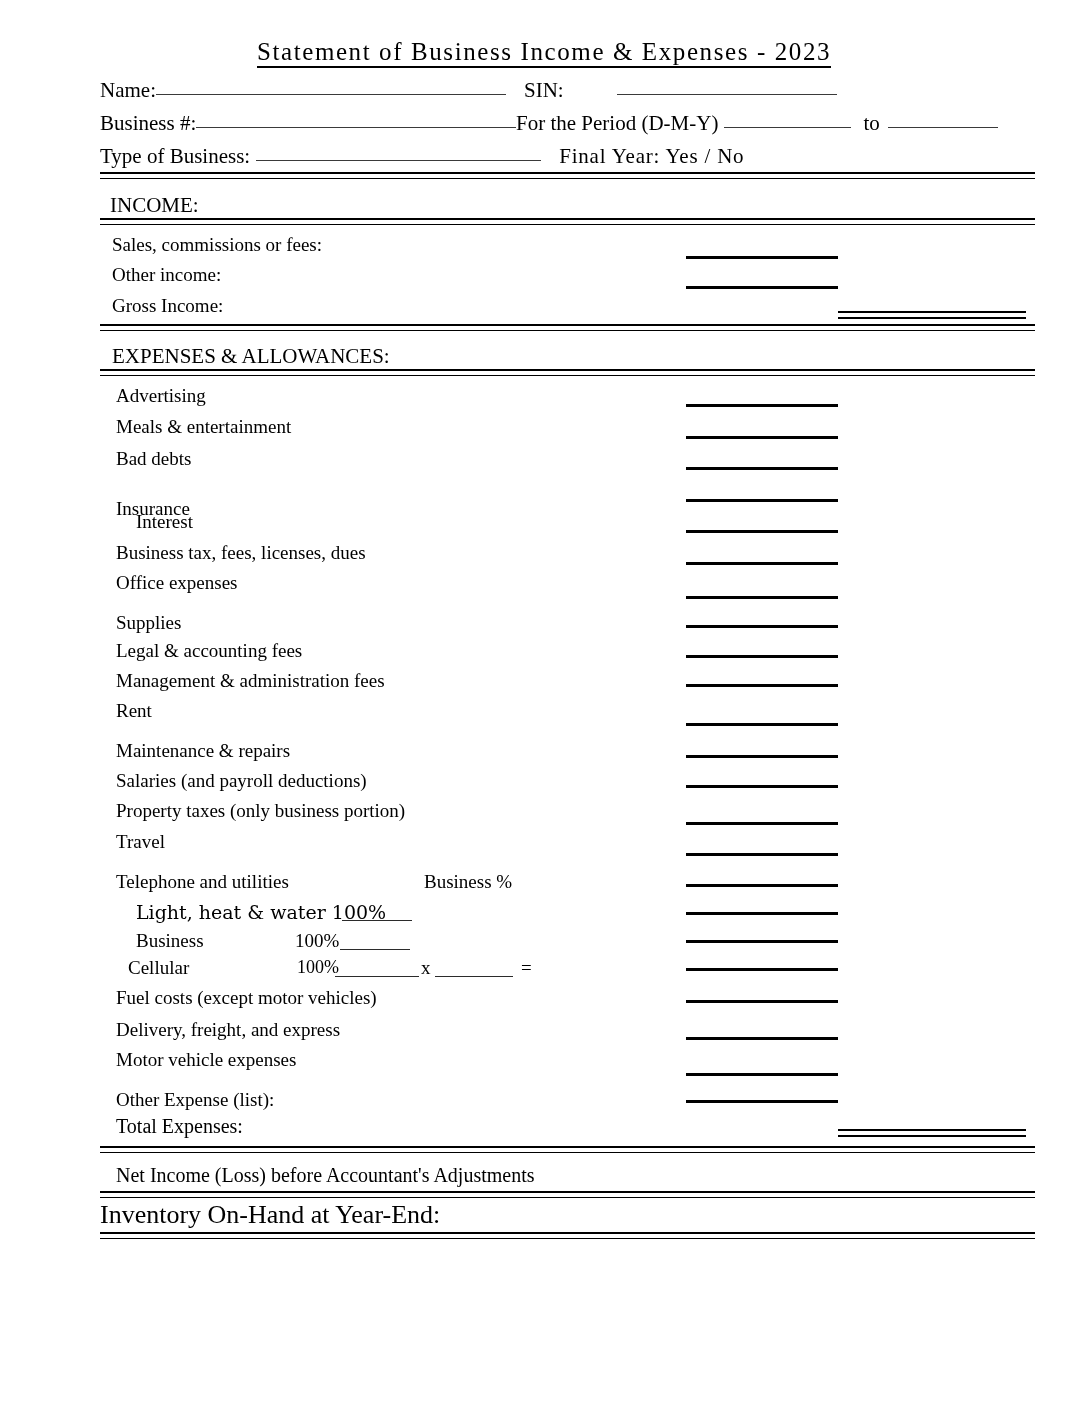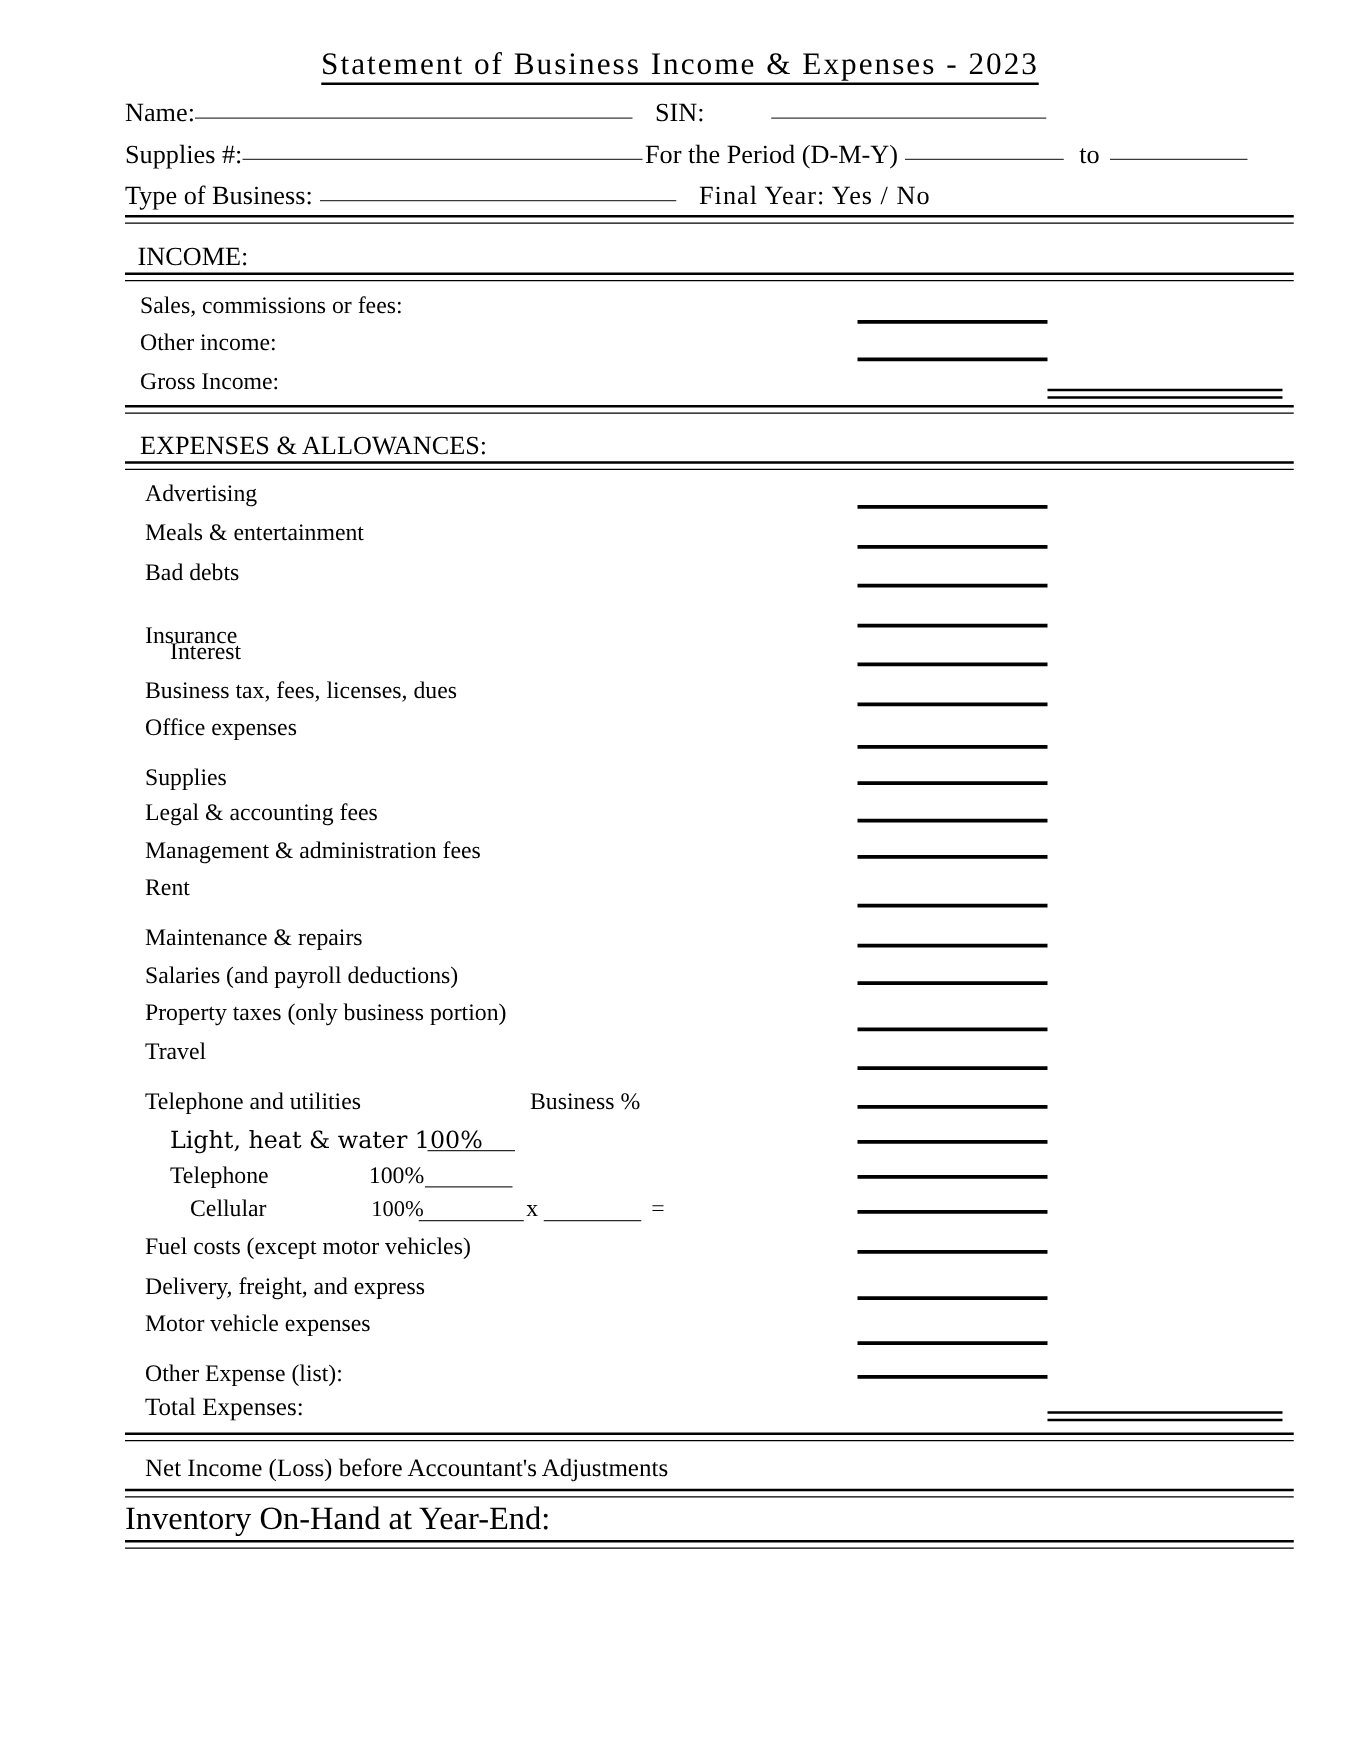--- a/index.html
+++ b/index.html
@@ -112,21 +112,21 @@
   </div>
 
   <div class="hdr" style="left:100px; top:78px;">
     <span>Name:</span><span class="blank" style="width:350px;"></span>
   </div>
   <div class="hdr" style="left:524px; top:78px;">
     <span>SIN:</span><span class="blank" style="width:220px; margin-left:53px;"></span>
   </div>
 
   <div class="hdr" style="left:100px; top:111px;">
-    <span>Supplies #:</span><span class="blank" style="width:320px;"></span>
+    <span>Business #:</span><span class="blank" style="width:320px;"></span>
   </div>
   <div class="hdr" style="left:516px; top:111px;">
     <span>For the Period (D-M-Y)</span><span class="blank" style="width:127px; margin-left:6px;"></span><span style="margin-left:12px;">to</span><span class="blank" style="width:110px; margin-left:8px;"></span>
   </div>
 
   <div class="hdr" style="left:100px; top:144px;">
     <span>Type of Business:</span><span class="blank" style="width:285px; margin-left:6px;"></span><span style="margin-left:18px; letter-spacing:0.8px;">Final Year: Yes / No</span>
   </div>
 
   <div class="rule" style="top:172px;"></div>
@@ -192,26 +192,26 @@
   <div class="amt" style="top:853px;"></div>
 
   <div class="row-label" style="left:116px; top:871px;">Telephone and utilities</div>
   <div class="row-label" style="left:424px; top:871px;">Business %</div>
   <div class="amt" style="top:884px;"></div>
 
   <div class="row-label wide" style="left:136px; top:901px; font-size:19px;">Light, heat &amp; water 100%</div>
   <div class="ublank" style="left:342px; top:920px; width:70px;"></div>
   <div class="amt" style="top:912px;"></div>
 
-  <div class="row-label" style="left:136px; top:930px;">Telephone</div>
+  <div class="row-label" style="left:136px; top:930px;">Business</div>
   <div class="uchar" style="left:295px; top:930px;">100%</div>
   <div class="ublank" style="left:340px; top:949px; width:70px;"></div>
   <div class="amt" style="top:940px;"></div>
 
-  <div class="row-label" style="left:152px; top:957px;">Cellular</div>
+  <div class="row-label" style="left:128px; top:957px;">Cellular</div>
   <div class="uchar" style="left:297px; top:957px; font-size:18px;">100%</div>
   <div class="ublank" style="left:335px; top:976px; width:84px;"></div>
   <div class="uchar" style="left:421px; top:957px;">x</div>
   <div class="ublank" style="left:435px; top:976px; width:78px;"></div>
   <div class="uchar" style="left:521px; top:957px;">=</div>
   <div class="amt" style="top:968px;"></div>
 
   <div class="row-label" style="left:116px; top:987px;">Fuel costs (except motor vehicles)</div>
   <div class="amt" style="top:1000px;"></div>
 

